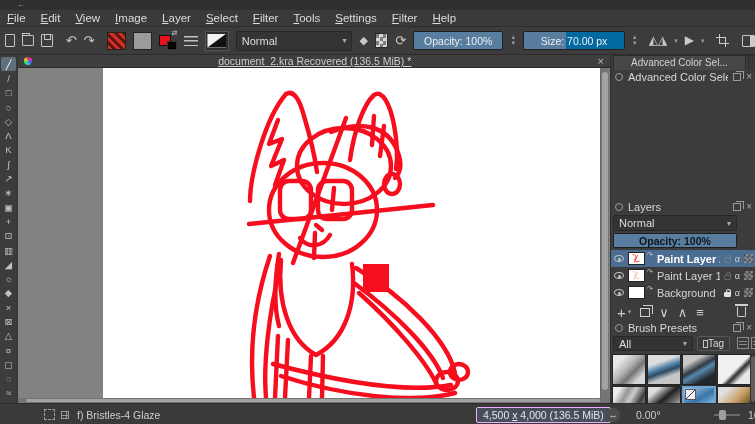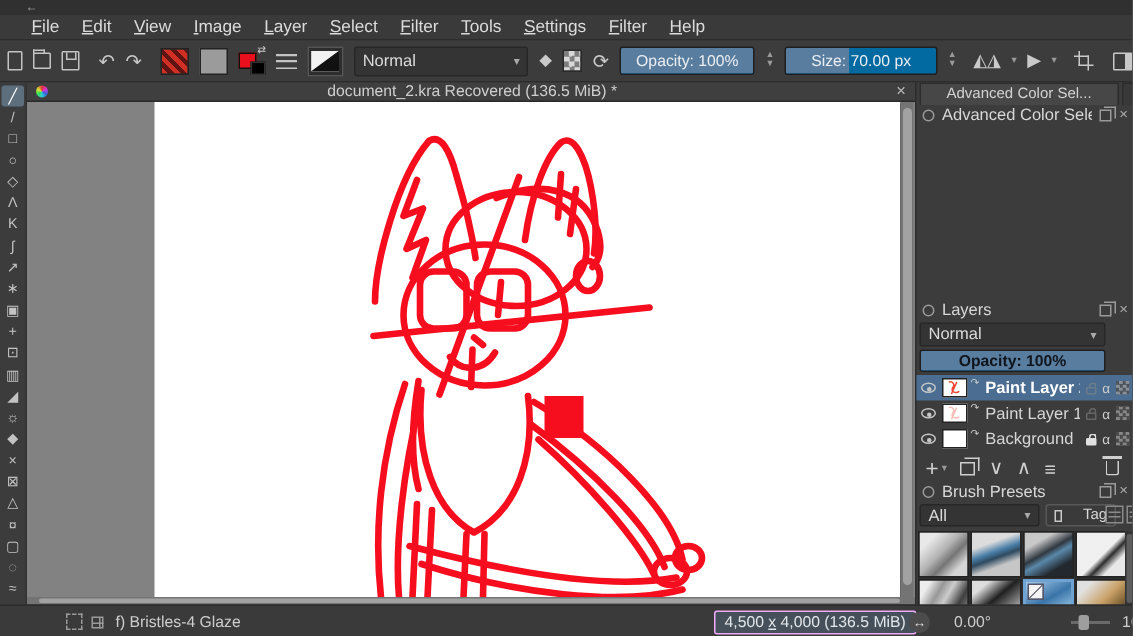--- a/index.html
+++ b/index.html
@@ -6,21 +6,21 @@
   html,body { background:#222; }
   .app {
     position:relative; width:755px; height:424px; overflow:hidden;
     background:#3c3c3c; font-family:"Liberation Sans","DejaVu Sans",sans-serif;
     color:#d6d6d6; font-size:11px; -webkit-font-smoothing:antialiased;
   }
   .abs { position:absolute; }
 
   
   .topstrip { left:0; top:0; width:755px; height:10px; background:#303030; color:#aaa; font-size:8px; line-height:10px; padding-left:17px; }
-  .menubar { left:0; top:10px; width:755px; height:17px; background:#3a3a3a; border-bottom:1px solid #2d2d2d; display:flex; align-items:center; padding-left:21px; gap:15px; }
+  .menubar { left:0; top:10px; width:755px; height:17px; background:#3a3a3a; border-bottom:1px solid #2d2d2d; display:flex; align-items:center; padding-left:7px; gap:15px; }
   .menu-item { display:inline-block; font-size:11.5px; color:#dcdcdc; cursor:default; }
   .menu-item::first-letter { text-decoration:underline; }
 
   
   .toolbar { left:0; top:27px; width:755px; height:28px; background:#3c3c3c; border-bottom:1px solid #2c2c2c; display:flex; align-items:center; padding-left:5px; gap:7px; }
   .tico { color:#c9c9c9; font-size:13px; line-height:13px; }
   .icon-new { width:11px; height:13px; border:1.2px solid #c4c4c4; border-radius:1px; }
   .icon-open { width:14px; height:11px; border:1.2px solid #c4c4c4; border-radius:1px; position:relative; }
   .icon-open::before { content:""; position:absolute; left:-1px; top:-3px; width:6px; height:2px; border:1.2px solid #c4c4c4; border-bottom:none; }
   .icon-save { width:13px; height:13px; border:1.2px solid #c4c4c4; border-radius:1px; position:relative; }
@@ -57,21 +57,21 @@
 
   
   .toolcol { left:0; top:55px; width:18px; height:348px; background:#3c3c3c; border-right:1px solid #323232; display:flex; flex-direction:column; align-items:center; padding-top:2px; }
   .tool { width:15px; height:14.3px; display:flex; align-items:center; justify-content:center; font-size:9.5px; color:#c2c2c2; border-radius:2px; }
   .tool.selected { background:#5d6e7d; color:#fff; }
 
   
   .doc-tabbar { left:18px; top:55px; width:592px; height:13px; background:#3f3f3f; border-bottom:1px solid #2a2a2a; display:flex; align-items:center; }
   .krita-icon { width:8px; height:8px; border-radius:50%; margin-left:6px;
     background:conic-gradient(#d33,#d3d,#36d,#3cd,#3d5,#dd3,#d33); }
-  .doc-title { flex:1; text-align:center; font-size:10.5px; color:#cfcfcf; }
+  .doc-title { flex:1; text-align:center; font-size:10.5px; color:#cfcfcf;text-decoration:underline; }
   .doc-close { margin-right:6px; color:#bbb; font-size:11px; }
   .canvas-bg { left:18px; top:68px; width:592px; height:330px; background:#828282; }
   .page { left:103px; top:68px; width:497px; height:330px; background:#ffffff; box-shadow:1px 1px 0 #676767; }
   .vscroll { left:601px; top:68px; width:8px; height:330px; background:#747474; }
   .vscroll .thumb { position:absolute; left:1px; top:4px; width:6px; height:318px; background:#a2a2a2; border-radius:3px; }
   .hscroll { left:18px; top:398px; width:592px; height:5px; background:#747474; }
   .hscroll .thumb { position:absolute; left:8px; top:1px; width:574px; height:3px; background:#a2a2a2; border-radius:2px; }
 
   
   .rightpanel { left:610px; top:55px; width:145px; height:348px; background:#3c3c3c; border-left:1px solid #2d2d2d; }
@@ -108,21 +108,21 @@
   .alpha { font-size:9px; color:#cfcfcf; flex:none; }
   .chk8 { width:9px; height:9px; background:repeating-conic-gradient(#9a9a9a 0 90deg,#4c4c4c 0 180deg) 0 0/4.5px 4.5px; flex:none; opacity:.8; }
   .laybtns { position:absolute; left:0; width:145px; height:18px; display:flex; align-items:center; gap:9px; padding:0 6px; color:#cfcfcf; font-size:13px; }
   .icon-dup { width:10px; height:9px; border:1.3px solid #cfcfcf; position:relative; }
   .icon-dup::before { content:""; position:absolute; left:2px; top:-4px; width:9px; height:8px; border-top:1.3px solid #cfcfcf; border-right:1.3px solid #cfcfcf; }
   .trash { width:9px; height:10px; border:1.3px solid #cfcfcf; border-top:none; border-radius:0 0 2px 2px; position:relative; margin-left:auto; margin-right:4px; }
   .trash::before { content:""; position:absolute; top:-3px; left:-3px; width:13px; height:1.5px; background:#cfcfcf; }
 
   
   .bp-dd { position:absolute; left:2px; width:80px; height:15px; }
-  .tagbtn { position:absolute; height:15px; background:#3a3a3a; border:1px solid #585858; border-radius:2px; font-size:10px; color:#d8d8d8; display:flex; align-items:center; gap:14px; padding:0 5px; }
+  .tagbtn { position:absolute; height:15px; background:#3a3a3a; border:1px solid #585858; border-radius:2px; font-size:10px; color:#d8d8d8; display:flex; align-items:center; gap:0; padding:0 5px; }
   .tagbtn .sq { width:5px; height:8px; border:1px solid #c8c8c8; }
   .viewico { position:absolute; width:12px; height:12px; border:1px solid #8a8a8a; background:
      linear-gradient(#8a8a8a 0 0) 1px 3px/8px 1px no-repeat,
      linear-gradient(#8a8a8a 0 0) 1px 6px/8px 1px no-repeat; }
   .brush-grid { position:absolute; left:1px; width:138px; display:grid; grid-template-columns:repeat(4,34px); grid-auto-rows:31px; gap:1px; overflow:hidden; background:#2f2f2f; }
   .brush { border:1px solid #232323; position:relative; }
   .brush.selected { outline:2px solid #6fa3d4; outline-offset:-2px; }
   .brush.selected::after { content:""; position:absolute; left:2px; top:2px; width:9px; height:9px; background:linear-gradient(135deg,#f4f4f4 45%,#334 50%,#f4f4f4 55%); border:1px solid #556; }
   .bp-scroll { position:absolute; width:6px; background:#333; }
   .bp-scroll .thumb { position:absolute; left:1px; top:2px; width:4px; height:46px; background:#5d5d5d; border-radius:2px; }

